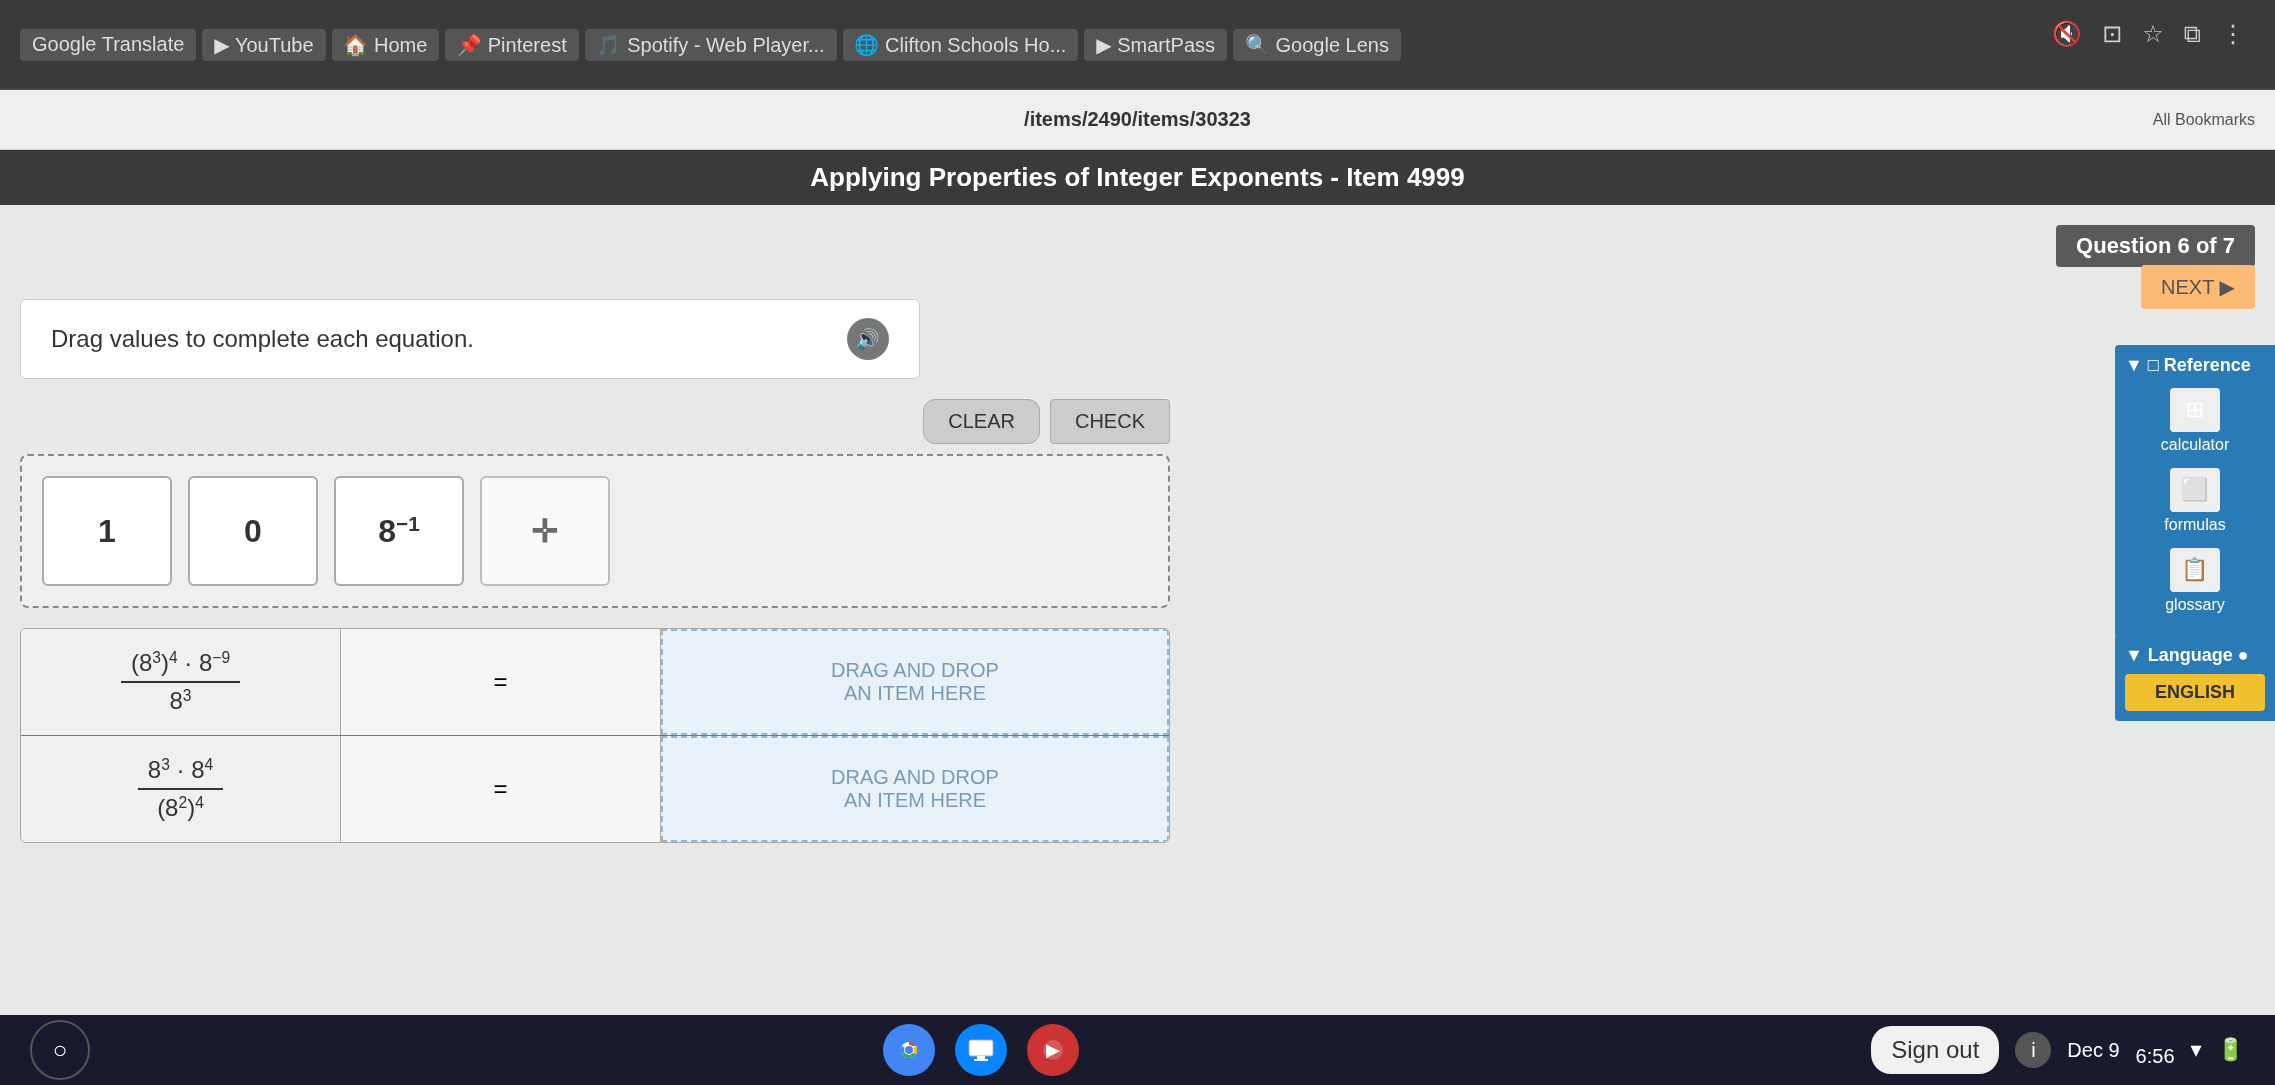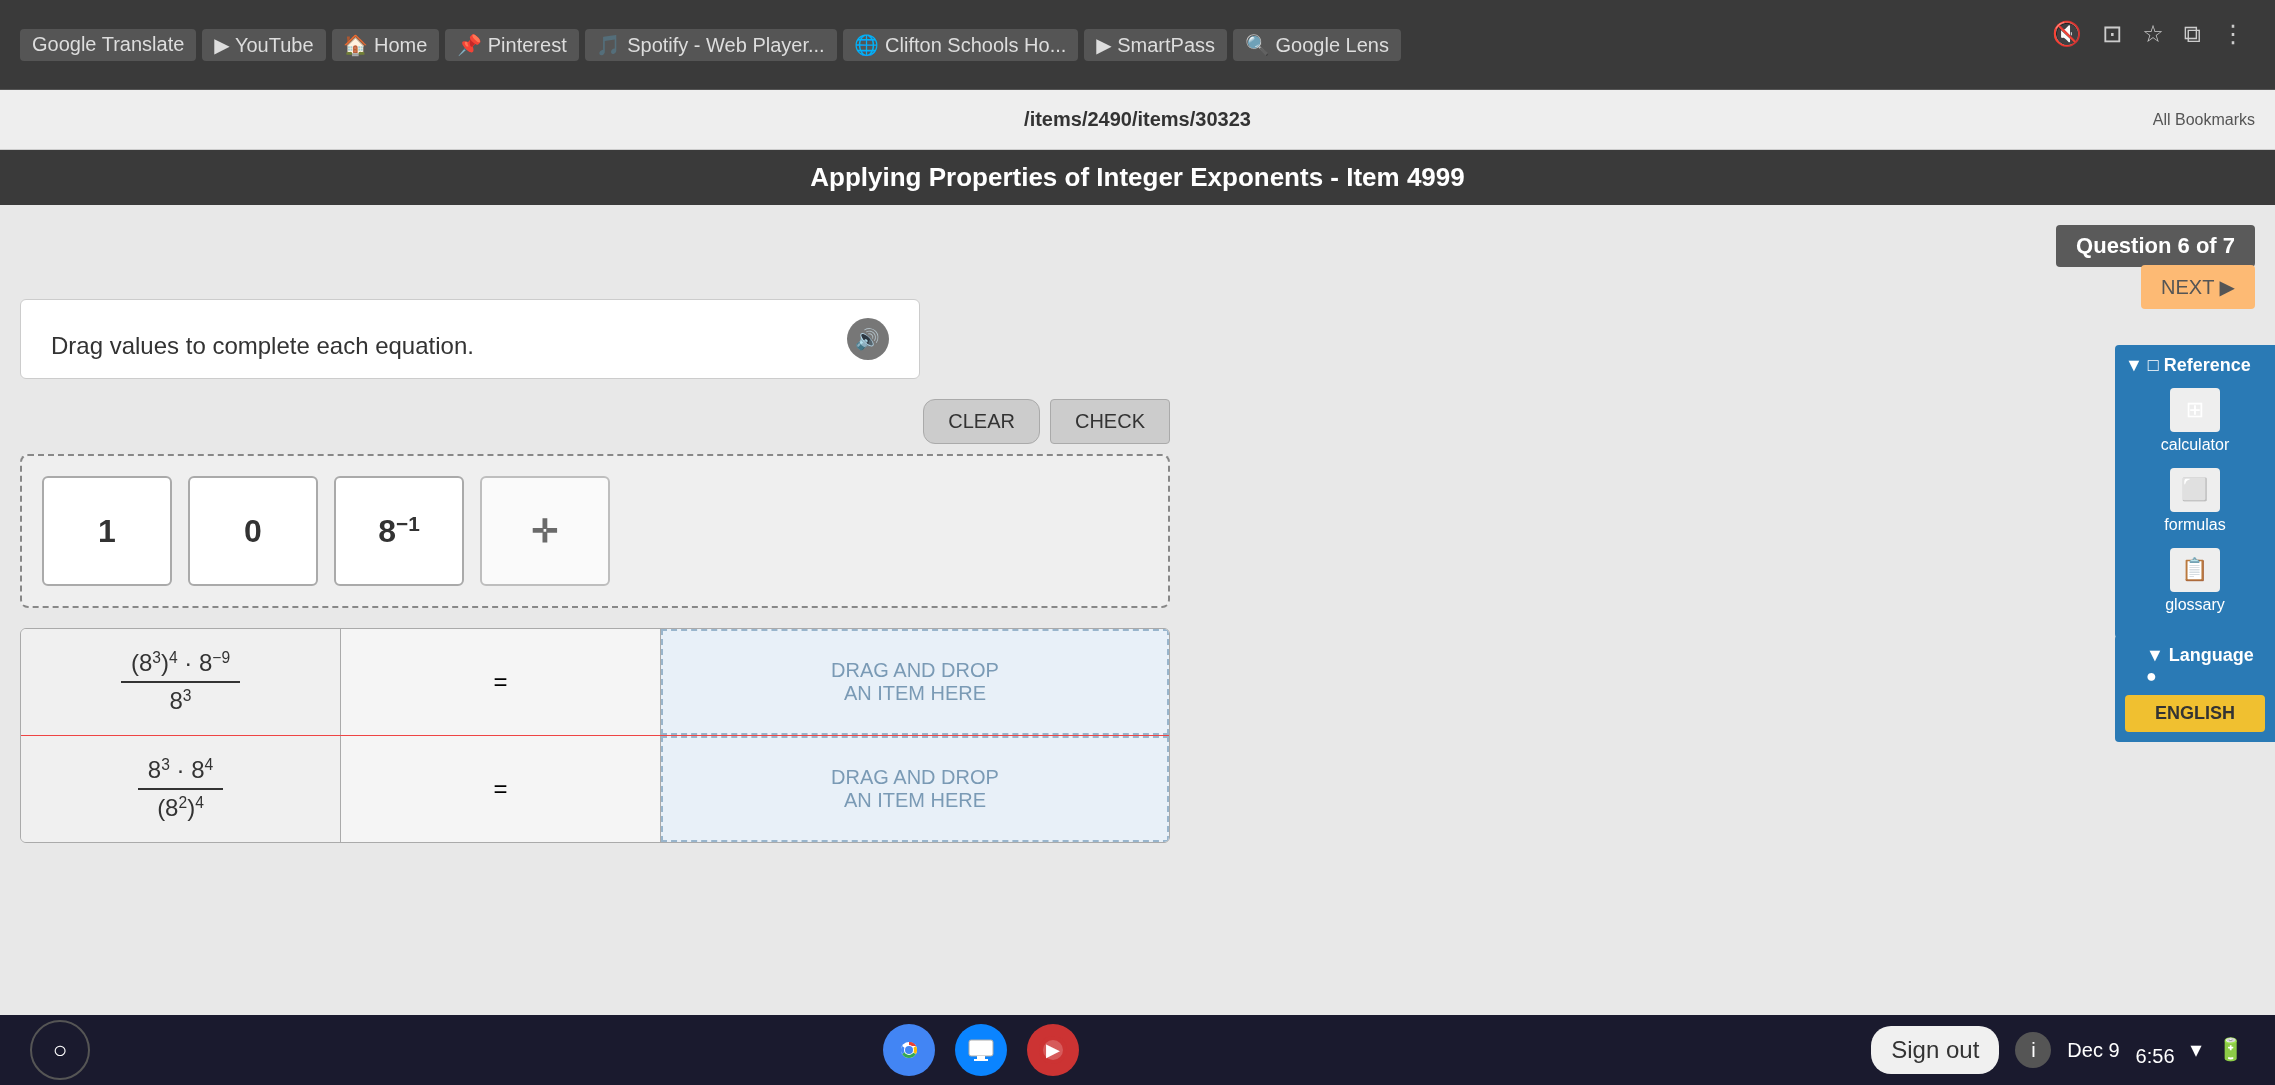--- a/index.html
+++ b/index.html
@@ -115,21 +115,21 @@
     
     .instruction-box {
       background: white;
       border: 1px solid #ccc;
       border-radius: 6px;
       padding: 18px 30px;
       font-size: 24px;
       color: #333;
       margin-bottom: 20px;
       display: flex;
-      align-items: flex-end;
+      align-items: center;
       justify-content: space-between;
       max-width: 900px;
       margin-top: 32px;
     }
 
     .audio-btn {
       background: #777;
       border-radius: 50%;
       width: 42px;
       height: 42px;
@@ -214,21 +214,20 @@
       width: 160px;
       padding: 10px;
       border-radius: 4px 0 0 4px;
       color: white;
     }
 
     .lang-title {
       font-size: 18px;
       font-weight: bold;
       margin-bottom: 8px;
-      margin-left: 21px;
     }
 
     .lang-btn {
       background: #f0c030;
       color: #333;
       font-size: 18px;
       font-weight: bold;
       padding: 8px 14px;
       border-radius: 4px;
       border: none;

